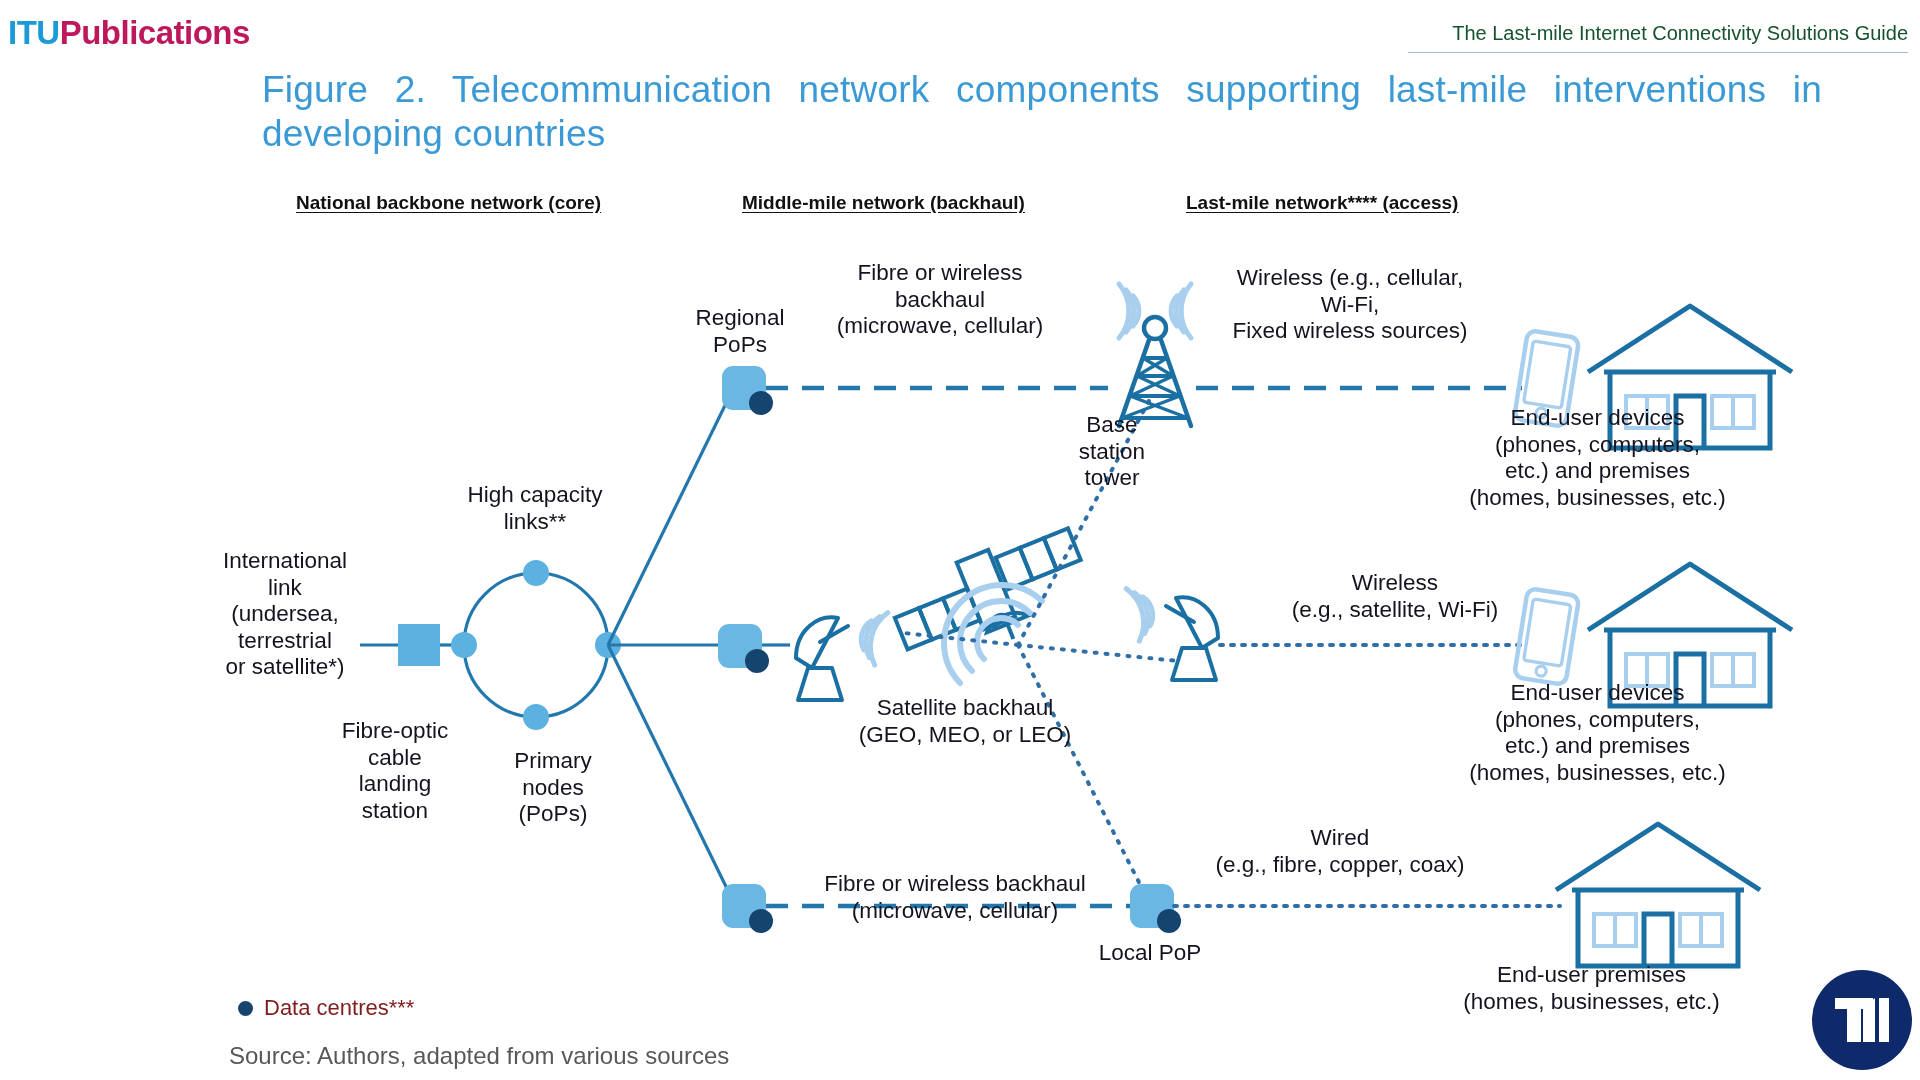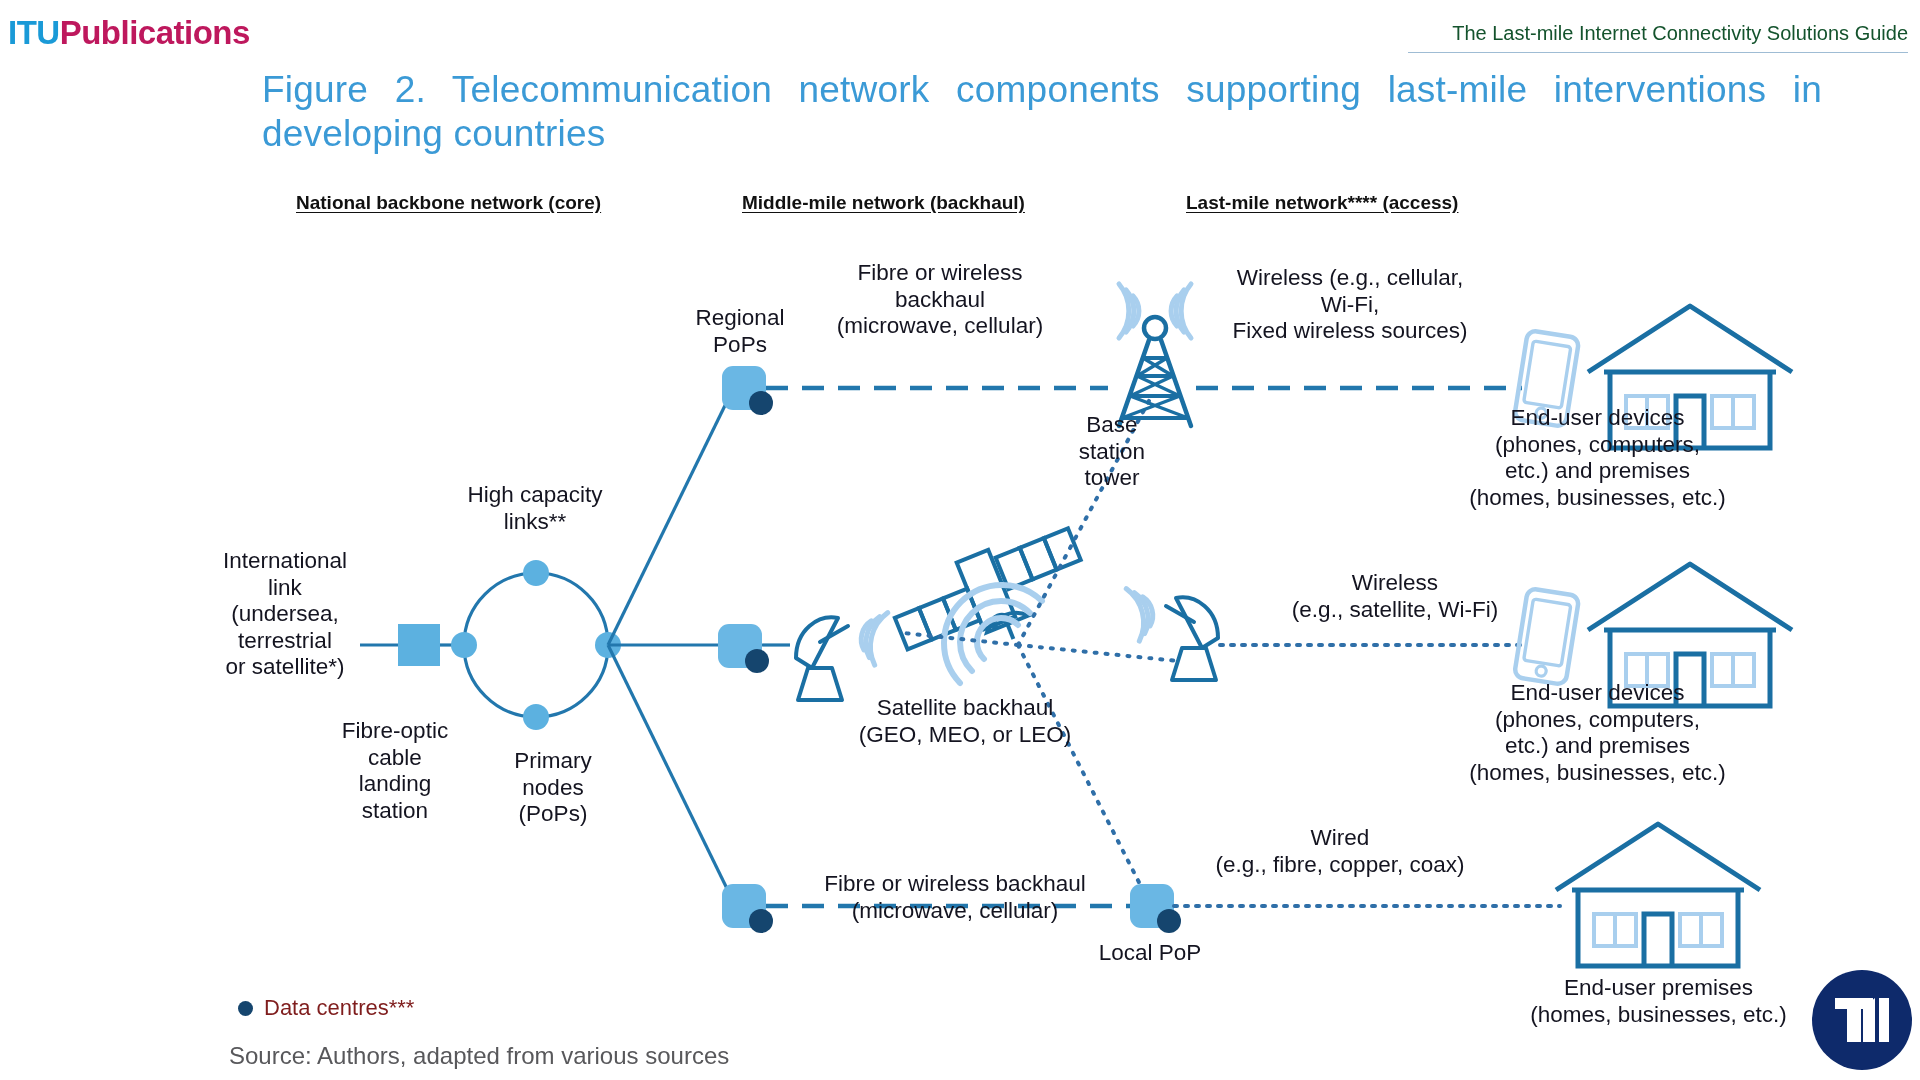--- a/index.html
+++ b/index.html
@@ -274,21 +274,21 @@
 <div class="abs lbl" style="left:1180px;top:825px;width:320px;">Wired
 (e.g., fibre, copper, coax)</div>
 <div class="abs lbl" style="left:1425px;top:405px;width:345px;">End-user devices
 (phones, computers,
 etc.) and premises
 (homes, businesses, etc.)</div>
 <div class="abs lbl" style="left:1425px;top:680px;width:345px;">End-user devices
 (phones, computers,
 etc.) and premises
 (homes, businesses, etc.)</div>
-<div class="abs lbl" style="left:1486px;top:962px;width:345px;margin-top:13px;">End-user premises
+<div class="abs lbl" style="left:1419px;top:962px;width:345px;">End-user premises
 (homes, businesses, etc.)</div>
 
 <div class="abs" id="legend">
   <span class="dot"></span>
   <span>Data centres***</span>
 </div>
 <div class="abs" id="source">Source: Authors, adapted from various sources</div>
 
 <div class="abs" id="logo">
   <svg width="58" height="48" viewBox="0 0 58 48">

